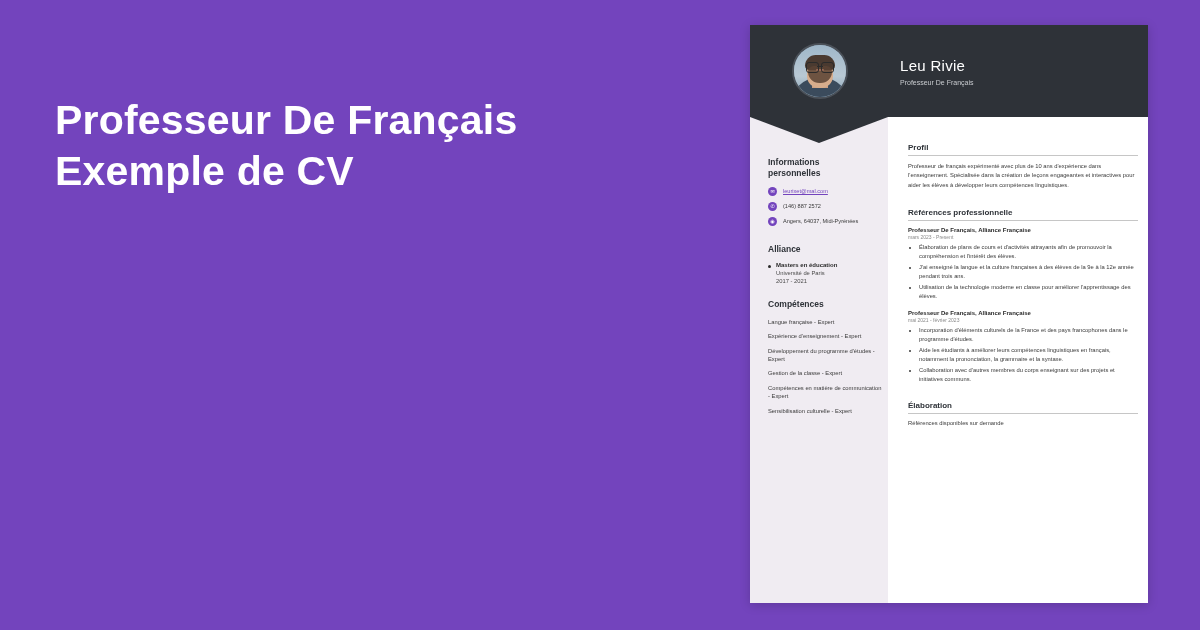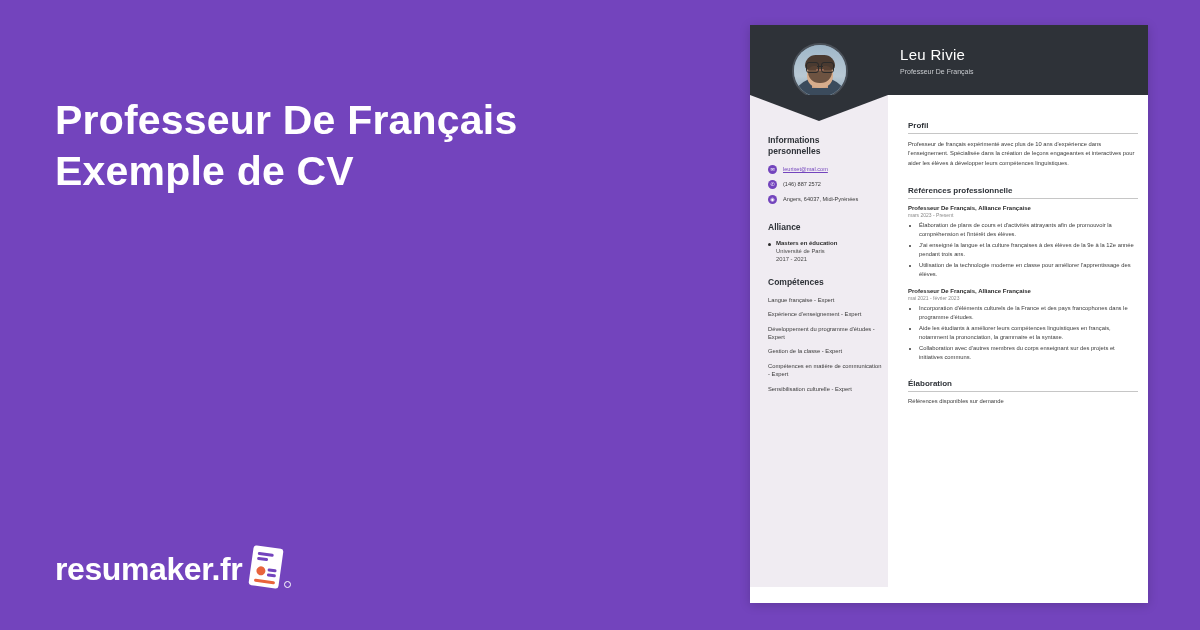--- a/index.html
+++ b/index.html
@@ -116,21 +116,21 @@
     width: 398px;
     height: 578px;
     background: #ffffff;
     box-shadow: 0 2px 10px rgba(0,0,0,0.18);
     overflow: hidden;
     font-size: 6px;
     color: #2f2f2f;
   }
   .cv-header {
     position: relative;
-    height: 70px;
+    height: 92px;
     background: #2e3238;
     display: flex;
     align-items: center;
   }
   .cv-photo {
     position: absolute;
     left: 42px;
     top: 18px;
     width: 52px;
     height: 52px;
@@ -271,34 +271,20 @@
 </head>
 <body>
 
 <div class="page">
 
   <div class="promo">
     <h1 class="promo-title">Professeur De Français
 Exemple de CV</h1>
   </div>
 
-  <div class="logo">
-    <span class="logo-text">resumaker.fr</span>
-    <span class="logo-mark">
-      <span class="logo-doc">
-        <span class="bar b1"></span>
-        <span class="bar b2"></span>
-        <span class="bar b3"></span>
-        <span class="bar b4"></span>
-        <span class="bar b5"></span>
-        <span class="logo-avatar"></span>
-      </span>
-      <span class="logo-dot"></span>
-    </span>
-  </div>
 
   <div class="cv">
 
     <div class="cv-header">
       <div class="cv-photo">
         <span class="sky"></span>
         <span class="shoulders"></span>
         <span class="neck"></span>
         <span class="face"></span>
         <span class="hair"></span>

